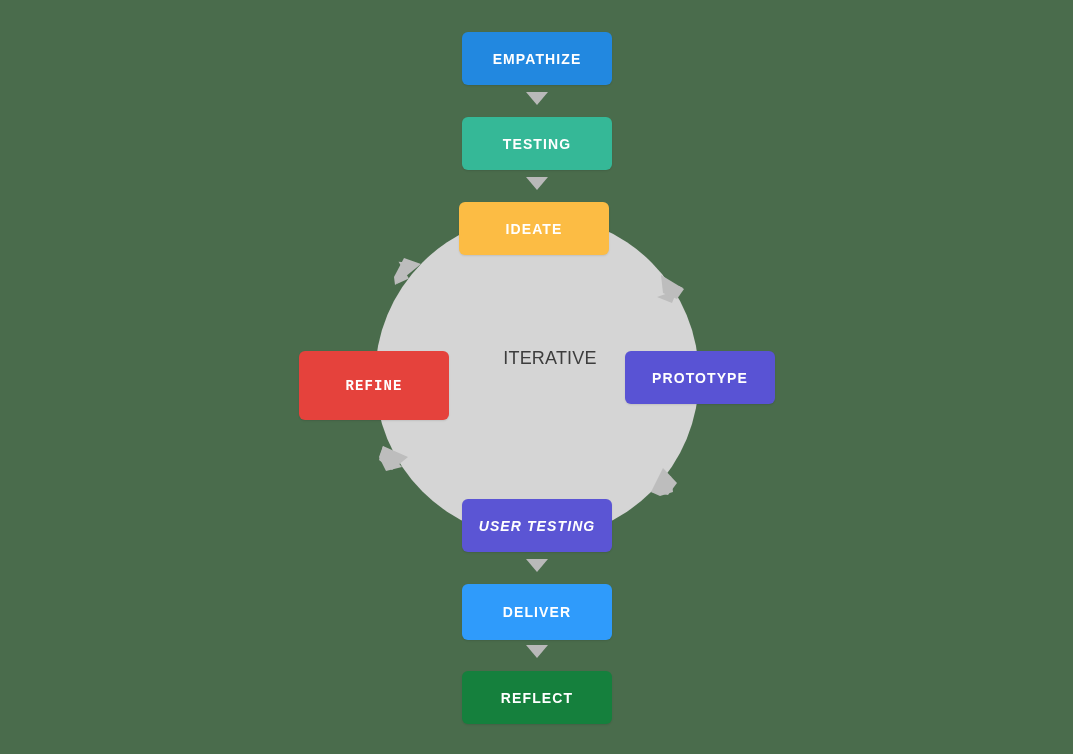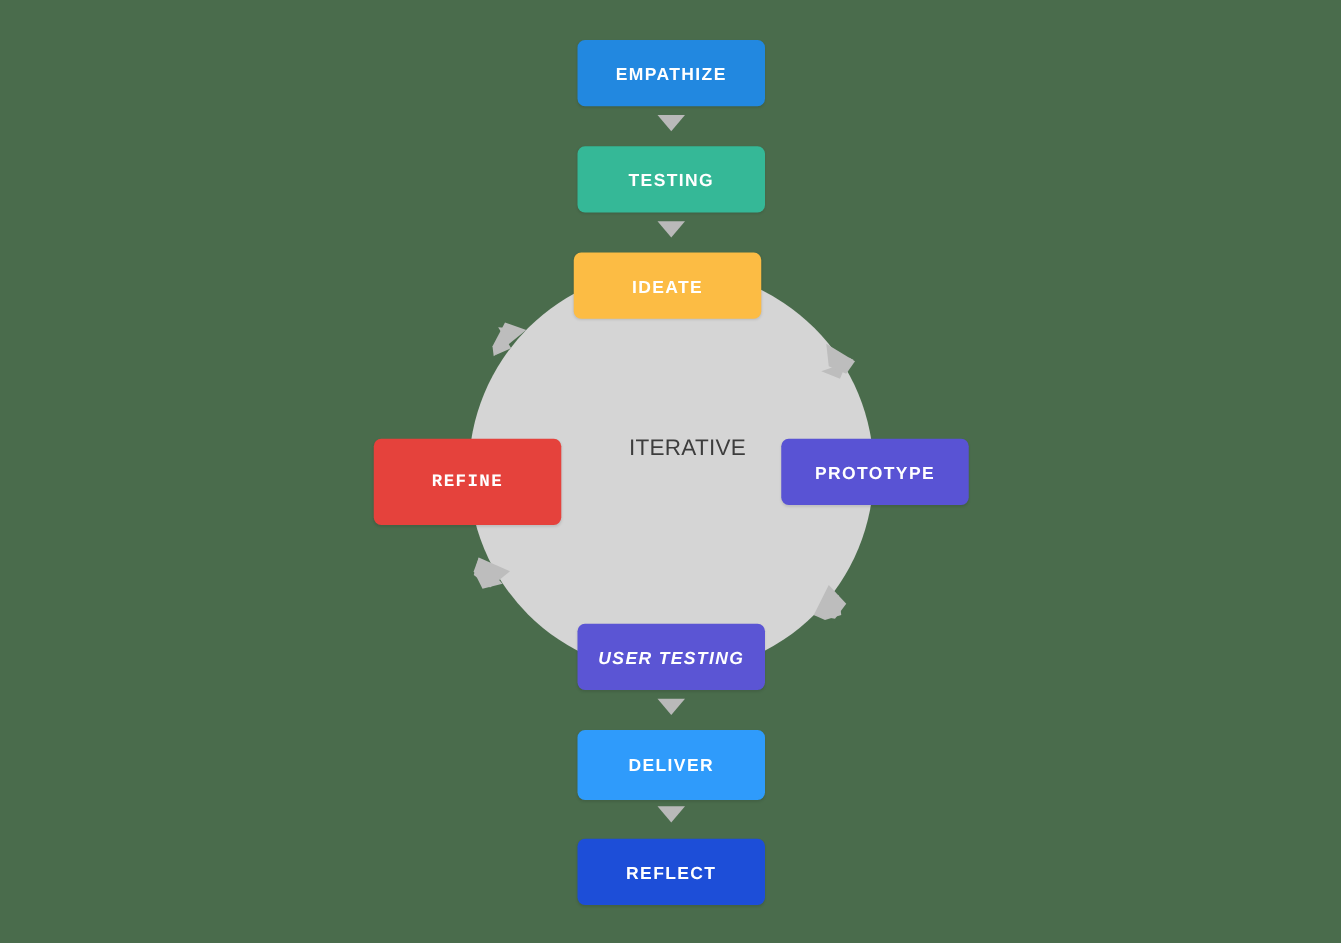--- a/index.html
+++ b/index.html
@@ -118,21 +118,21 @@
   </div>
 
   <div class="node" style="left: 462px; top: 499px; width: 150px; height: 53px; background: rgb(91, 85, 212); font-style: italic;">
     <span>USER TESTING</span>
   </div>
 
   <div class="node" style="left: 462px; top: 584px; width: 150px; height: 56px; background: rgb(47, 155, 251);">
     <span>DELIVER</span>
   </div>
 
-  <div class="node" style="left: 462px; top: 671px; width: 150px; height: 53px; background: #1d4ed8;">
+  <div class="node" style="left: 462px; top: 671px; width: 150px; height: 53px; background: #15803d;">
     <span>REFLECT</span>
   </div>
 
   <div class="connector" style="left: 526px; top: 92px;"></div>
   <div class="connector" style="left: 526px; top: 177px;"></div>
   <div class="connector" style="left: 526px; top: 559px;"></div>
   <div class="connector" style="left: 526px; top: 645px;"></div>
 
 </div>
 

